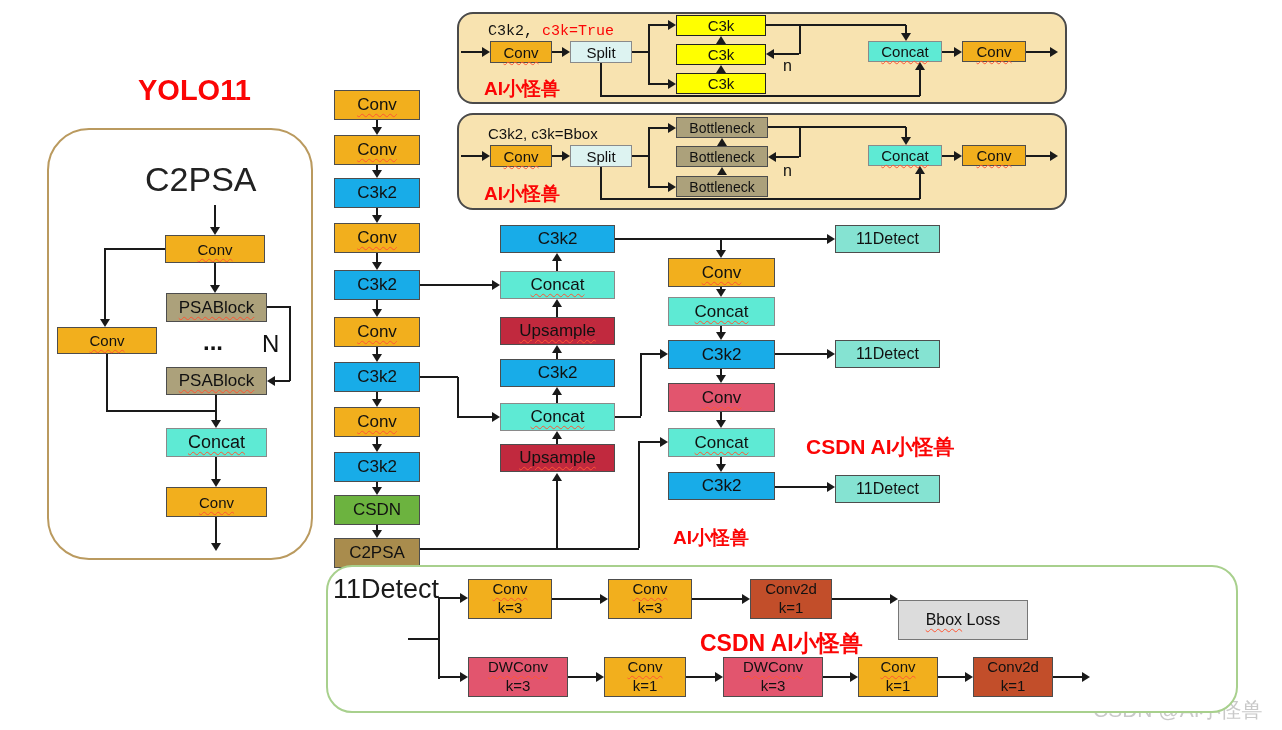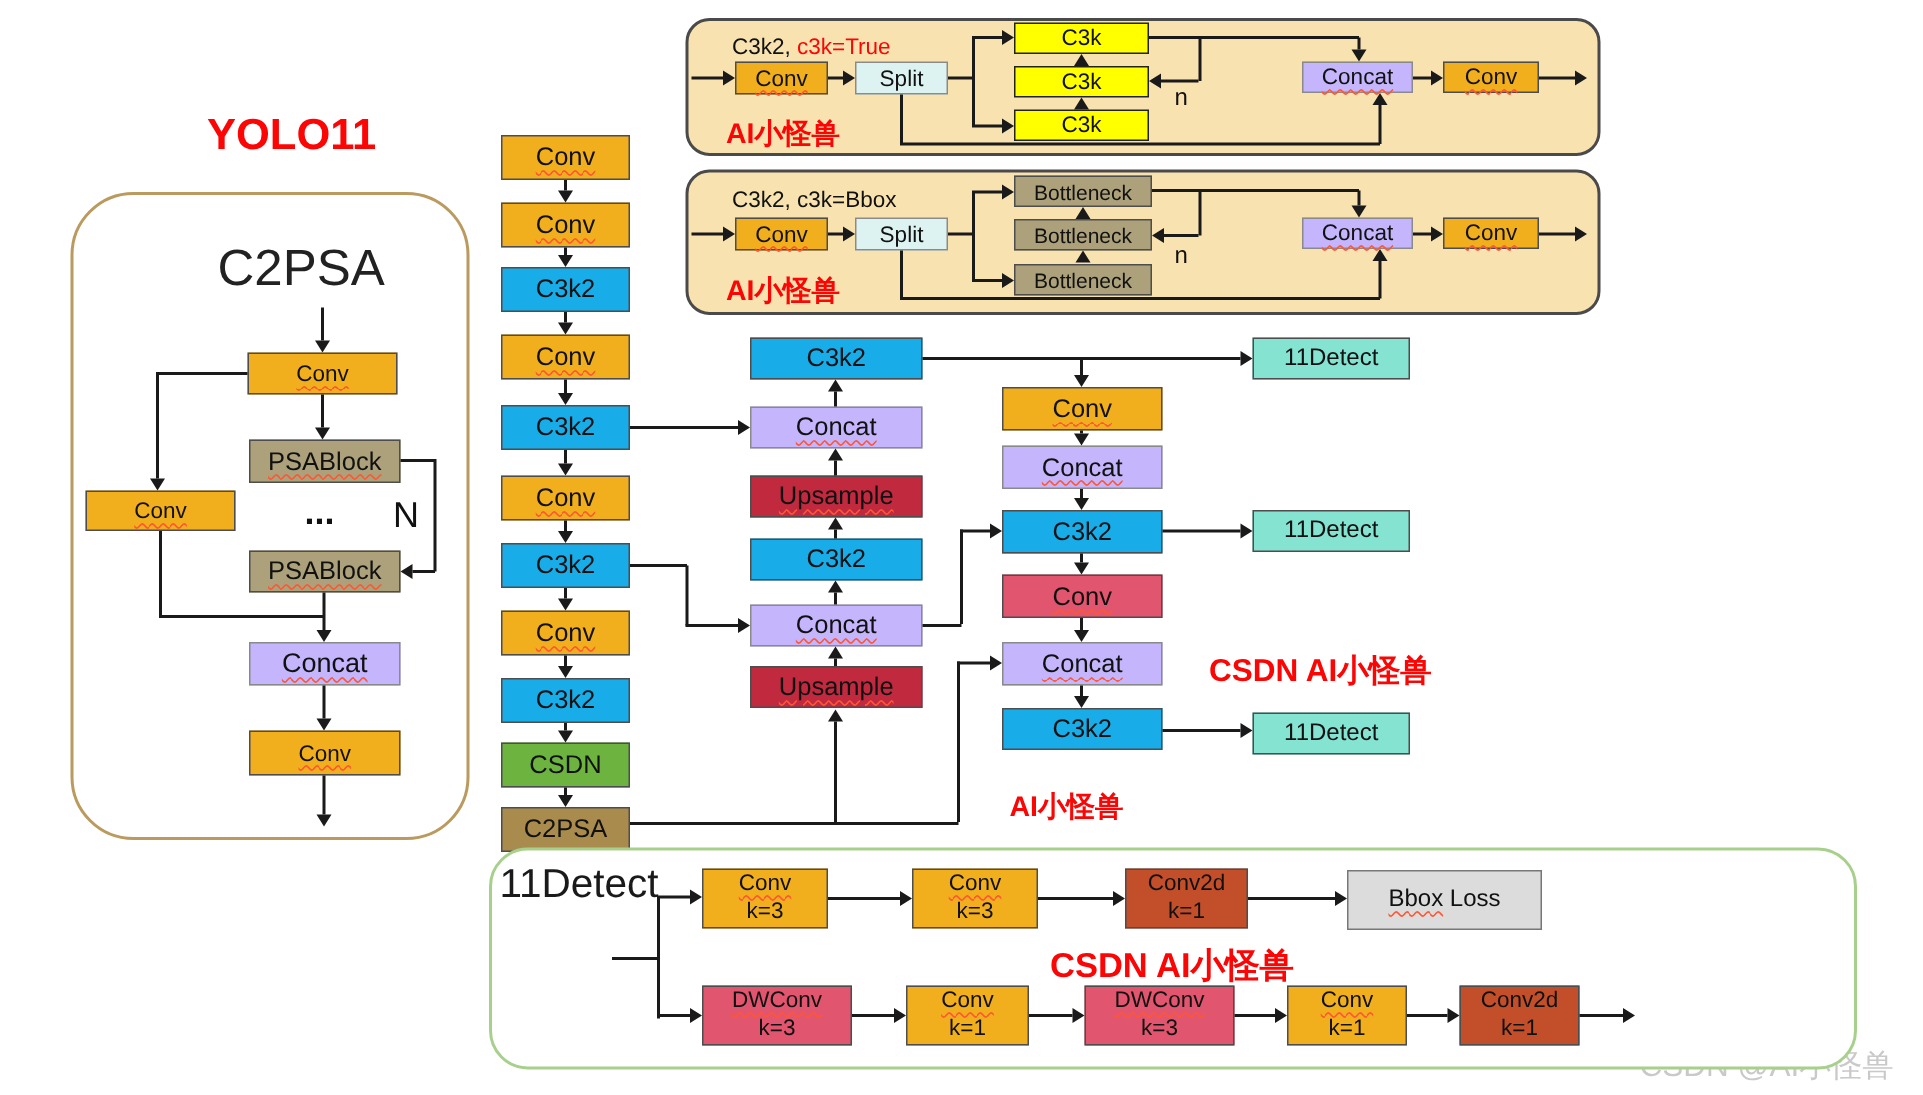--- a/index.html
+++ b/index.html
@@ -7,21 +7,21 @@
           font-family:"Liberation Sans", sans-serif;color:#111;}
   .bx{position:absolute;display:flex;align-items:center;justify-content:center;
       border:1px solid #4d4d4d;box-sizing:border-box;font-size:17px;color:#111;text-align:center;}
   .bx2{flex-direction:column;line-height:1.25;font-size:15px;}
   .conv{background:#F2AF1D;}
   .blue{background:#18ACE8;}
   .sppf{background:#6CB33F;}
   .c2psa{background:#A98C4D;}
   .ups{background:#C1293E;}
   .rose{background:#E2556E;}
-  .pink{background:#c4b5fd;border-color:#8a8a8a;}
+  .pink{background:#5eead4;border-color:#8a8a8a;}
   .split{background:#DDF3F1;border-color:#8a8a8a;}
   .c3k{background:#FFFF00;border-color:#222;}
   .bneck{background:#ACA17B;font-size:14px;}
   .detect{background:#85E3D2;font-size:16px;}
   .c2d{background:#C24E2A;}
   .bbox{background:#DCDCDC;border-color:#777;font-size:16px;}
   .cls{background:#A8A8A8;border-color:#777;font-size:16px;}
   .sp{text-decoration-line:underline;text-decoration-style:wavy;text-decoration-color:#f53;
       text-decoration-thickness:1px;text-underline-offset:3px;}
   .hl,.vl{position:absolute;background:#1a1a1a;}
@@ -36,21 +36,21 @@
   .txt{position:absolute;}
 </style>
 </head>
 <body>
 
 <div class="canvas">
 
   <div class="redtxt" style="left:138px;top:74px;font-size:29px;">YOLO11</div>
 
   <div class="panel" style="left:457px;top:12px;width:610px;height:92px;"></div>
-  <div class="txt" style="left:488px;top:23px;font-size:15px;"><span>C3k2, </span><span style="color:#FB0505;">c3k=True</span></div>
+  <div class="txt" style="left:488px;top:23px;font-size:15px;font-family:Liberation Mono, monospace;"><span>C3k2, </span><span style="color:#FB0505;">c3k=True</span></div>
   <div class="bx conv" style="left:490px;top:41px;width:62px;height:22px;font-size:15px;">
       <span class="sp">Conv</span>
     </div>
   <div class="bx split" style="left:570px;top:41px;width:62px;height:22px;font-size:15px;">
       <span>Split</span>
     </div>
   <div class="bx c3k" style="left:676px;top:15px;width:90px;height:21px;font-size:15px;">
       <span>C3k</span>
     </div>
   <div class="bx c3k" style="left:676px;top:44px;width:90px;height:21px;font-size:15px;">
@@ -212,21 +212,21 @@
       <span>k=3</span>
     </div>
   <div class="bx bx2 conv" style="left:608px;top:579px;width:84px;height:40px;">
       <span class="sp">Conv</span>
       <span>k=3</span>
     </div>
   <div class="bx bx2 c2d" style="left:750px;top:579px;width:82px;height:40px;">
       <span>Conv2d</span>
       <span>k=1</span>
     </div>
-  <div class="bx bbox" style="left:898px;top:580px;width:130px;height:40px;">
+  <div class="bx bbox" style="left:898px;top:600px;width:130px;height:40px;">
       <span><span class="sp">Bbox</span>&nbsp;<span>Loss</span></span>
     </div>
 
   <div class="bx bx2 rose" style="left:468px;top:657px;width:100px;height:40px;">
       <span class="sp">DWConv</span>
       <span>k=3</span>
     </div>
   <div class="bx bx2 conv" style="left:604px;top:657px;width:82px;height:40px;">
       <span class="sp">Conv</span>
       <span>k=1</span>

